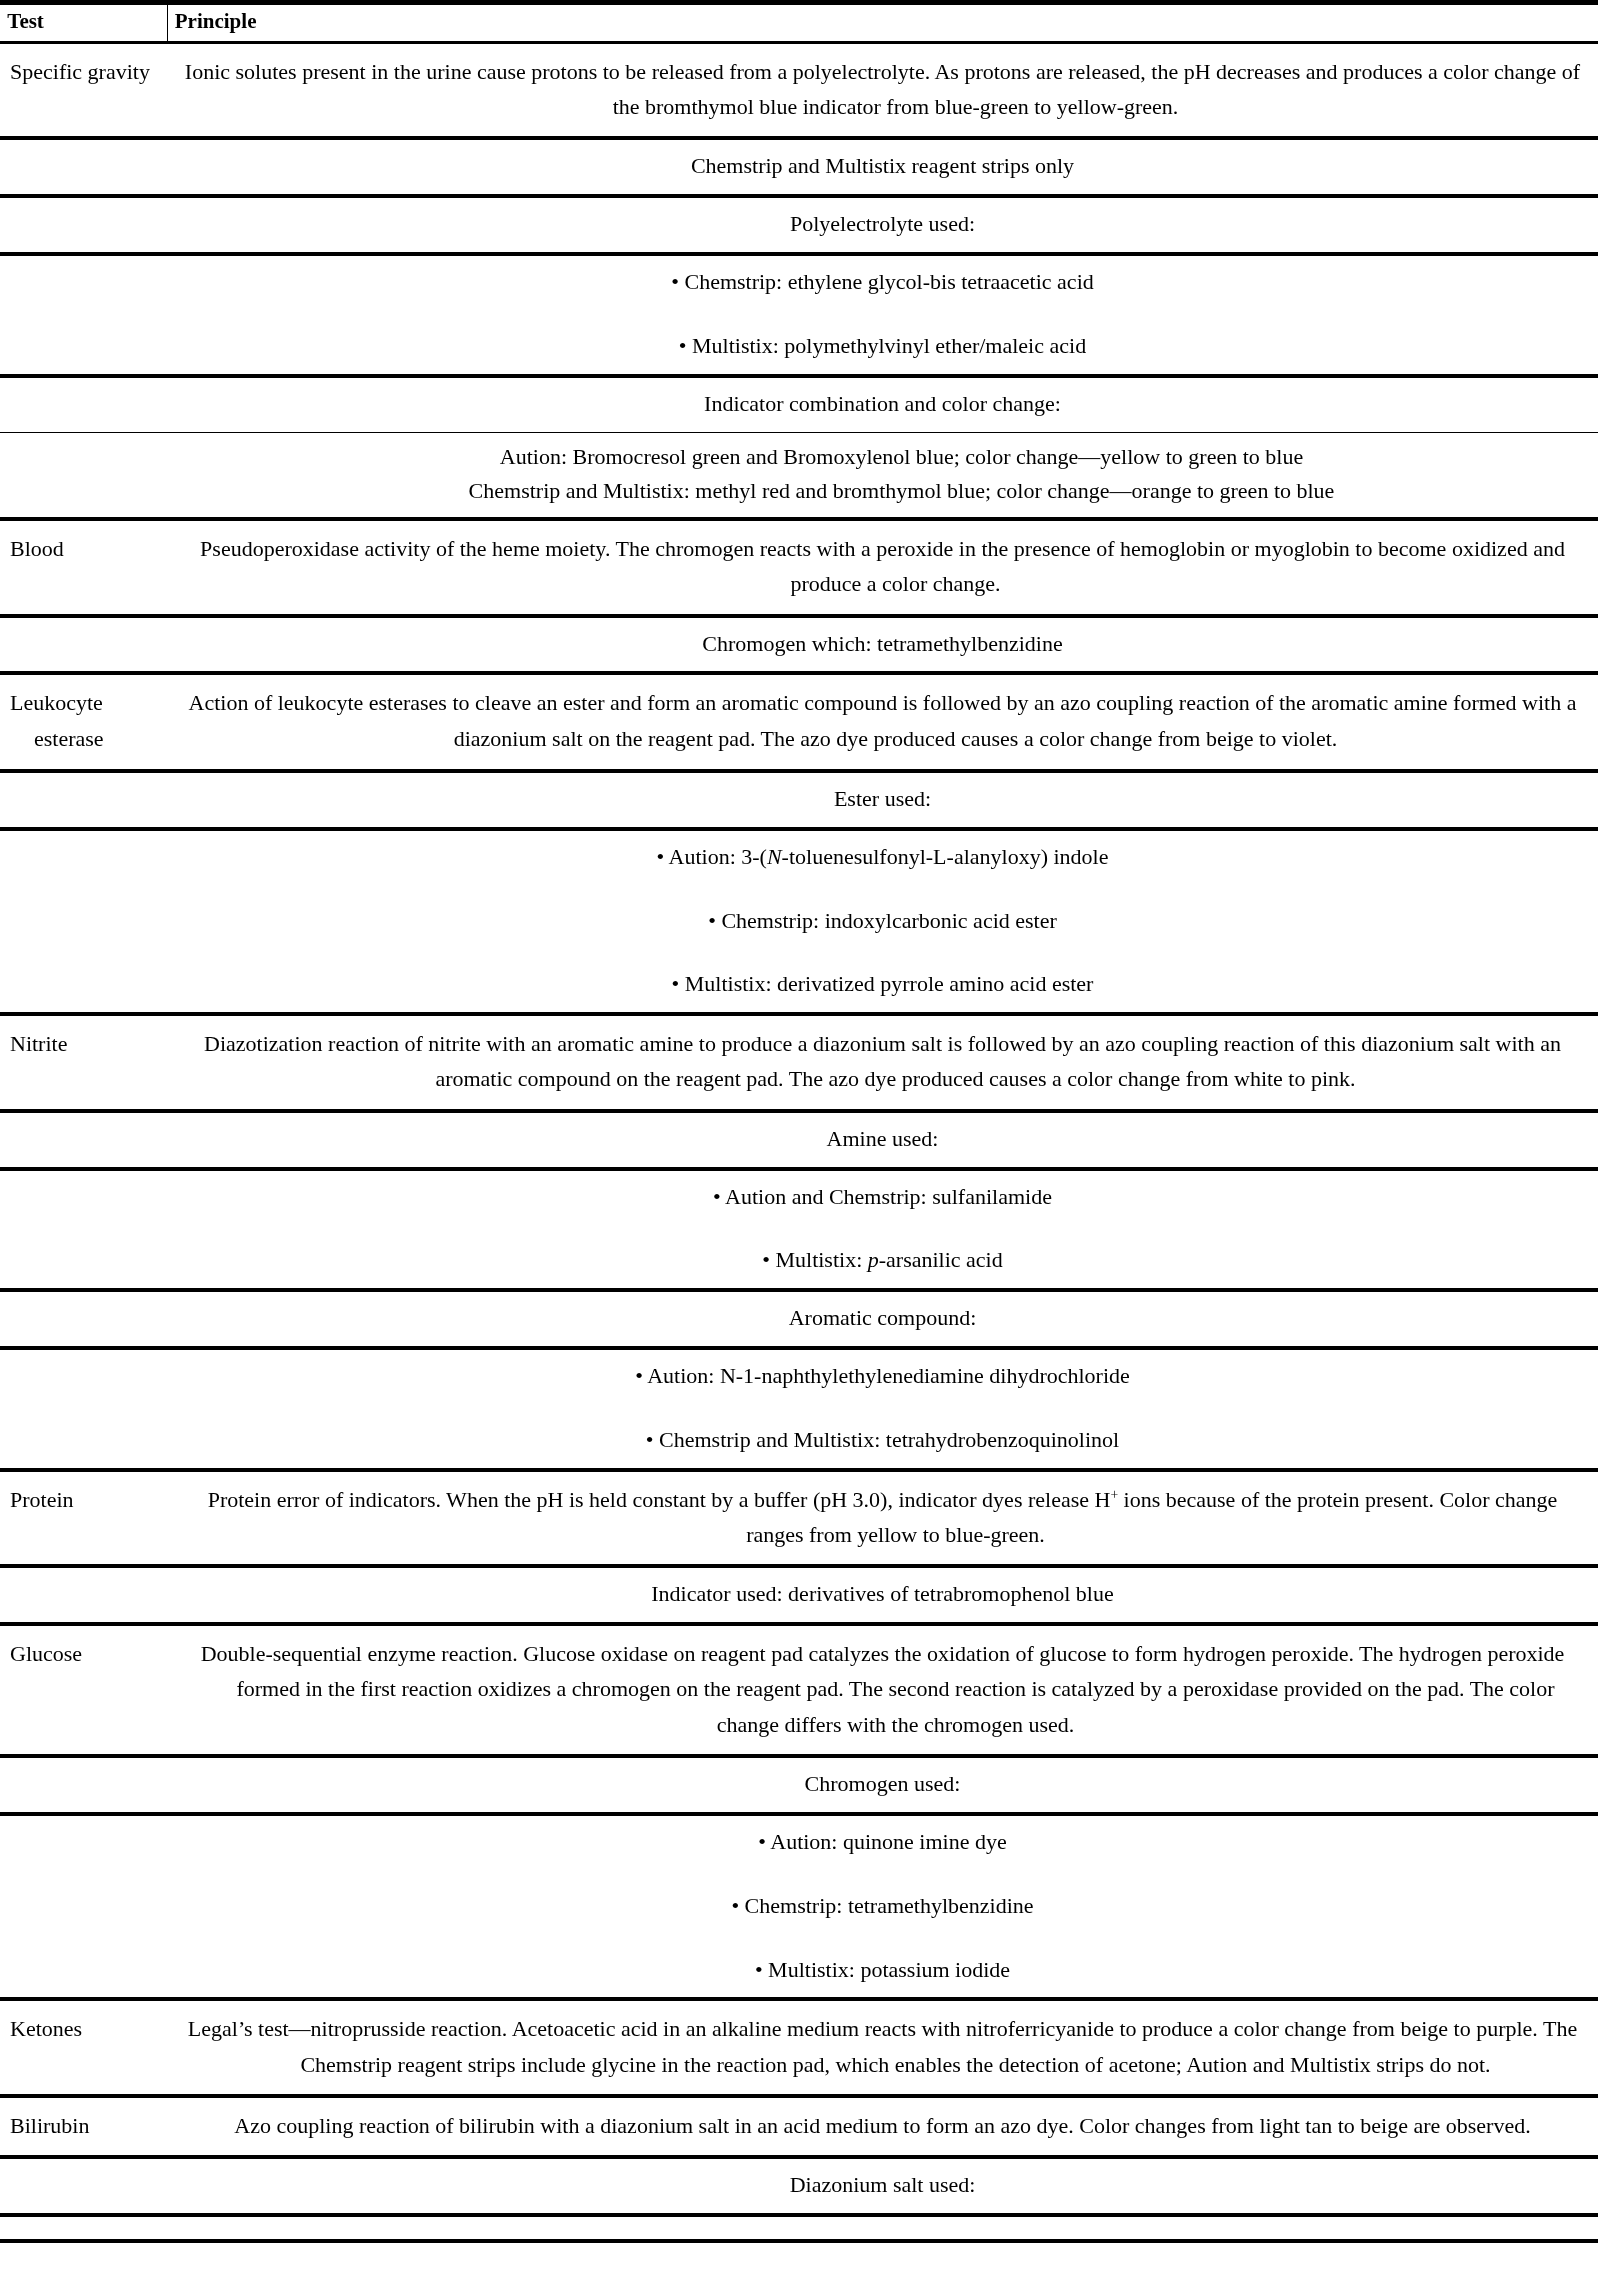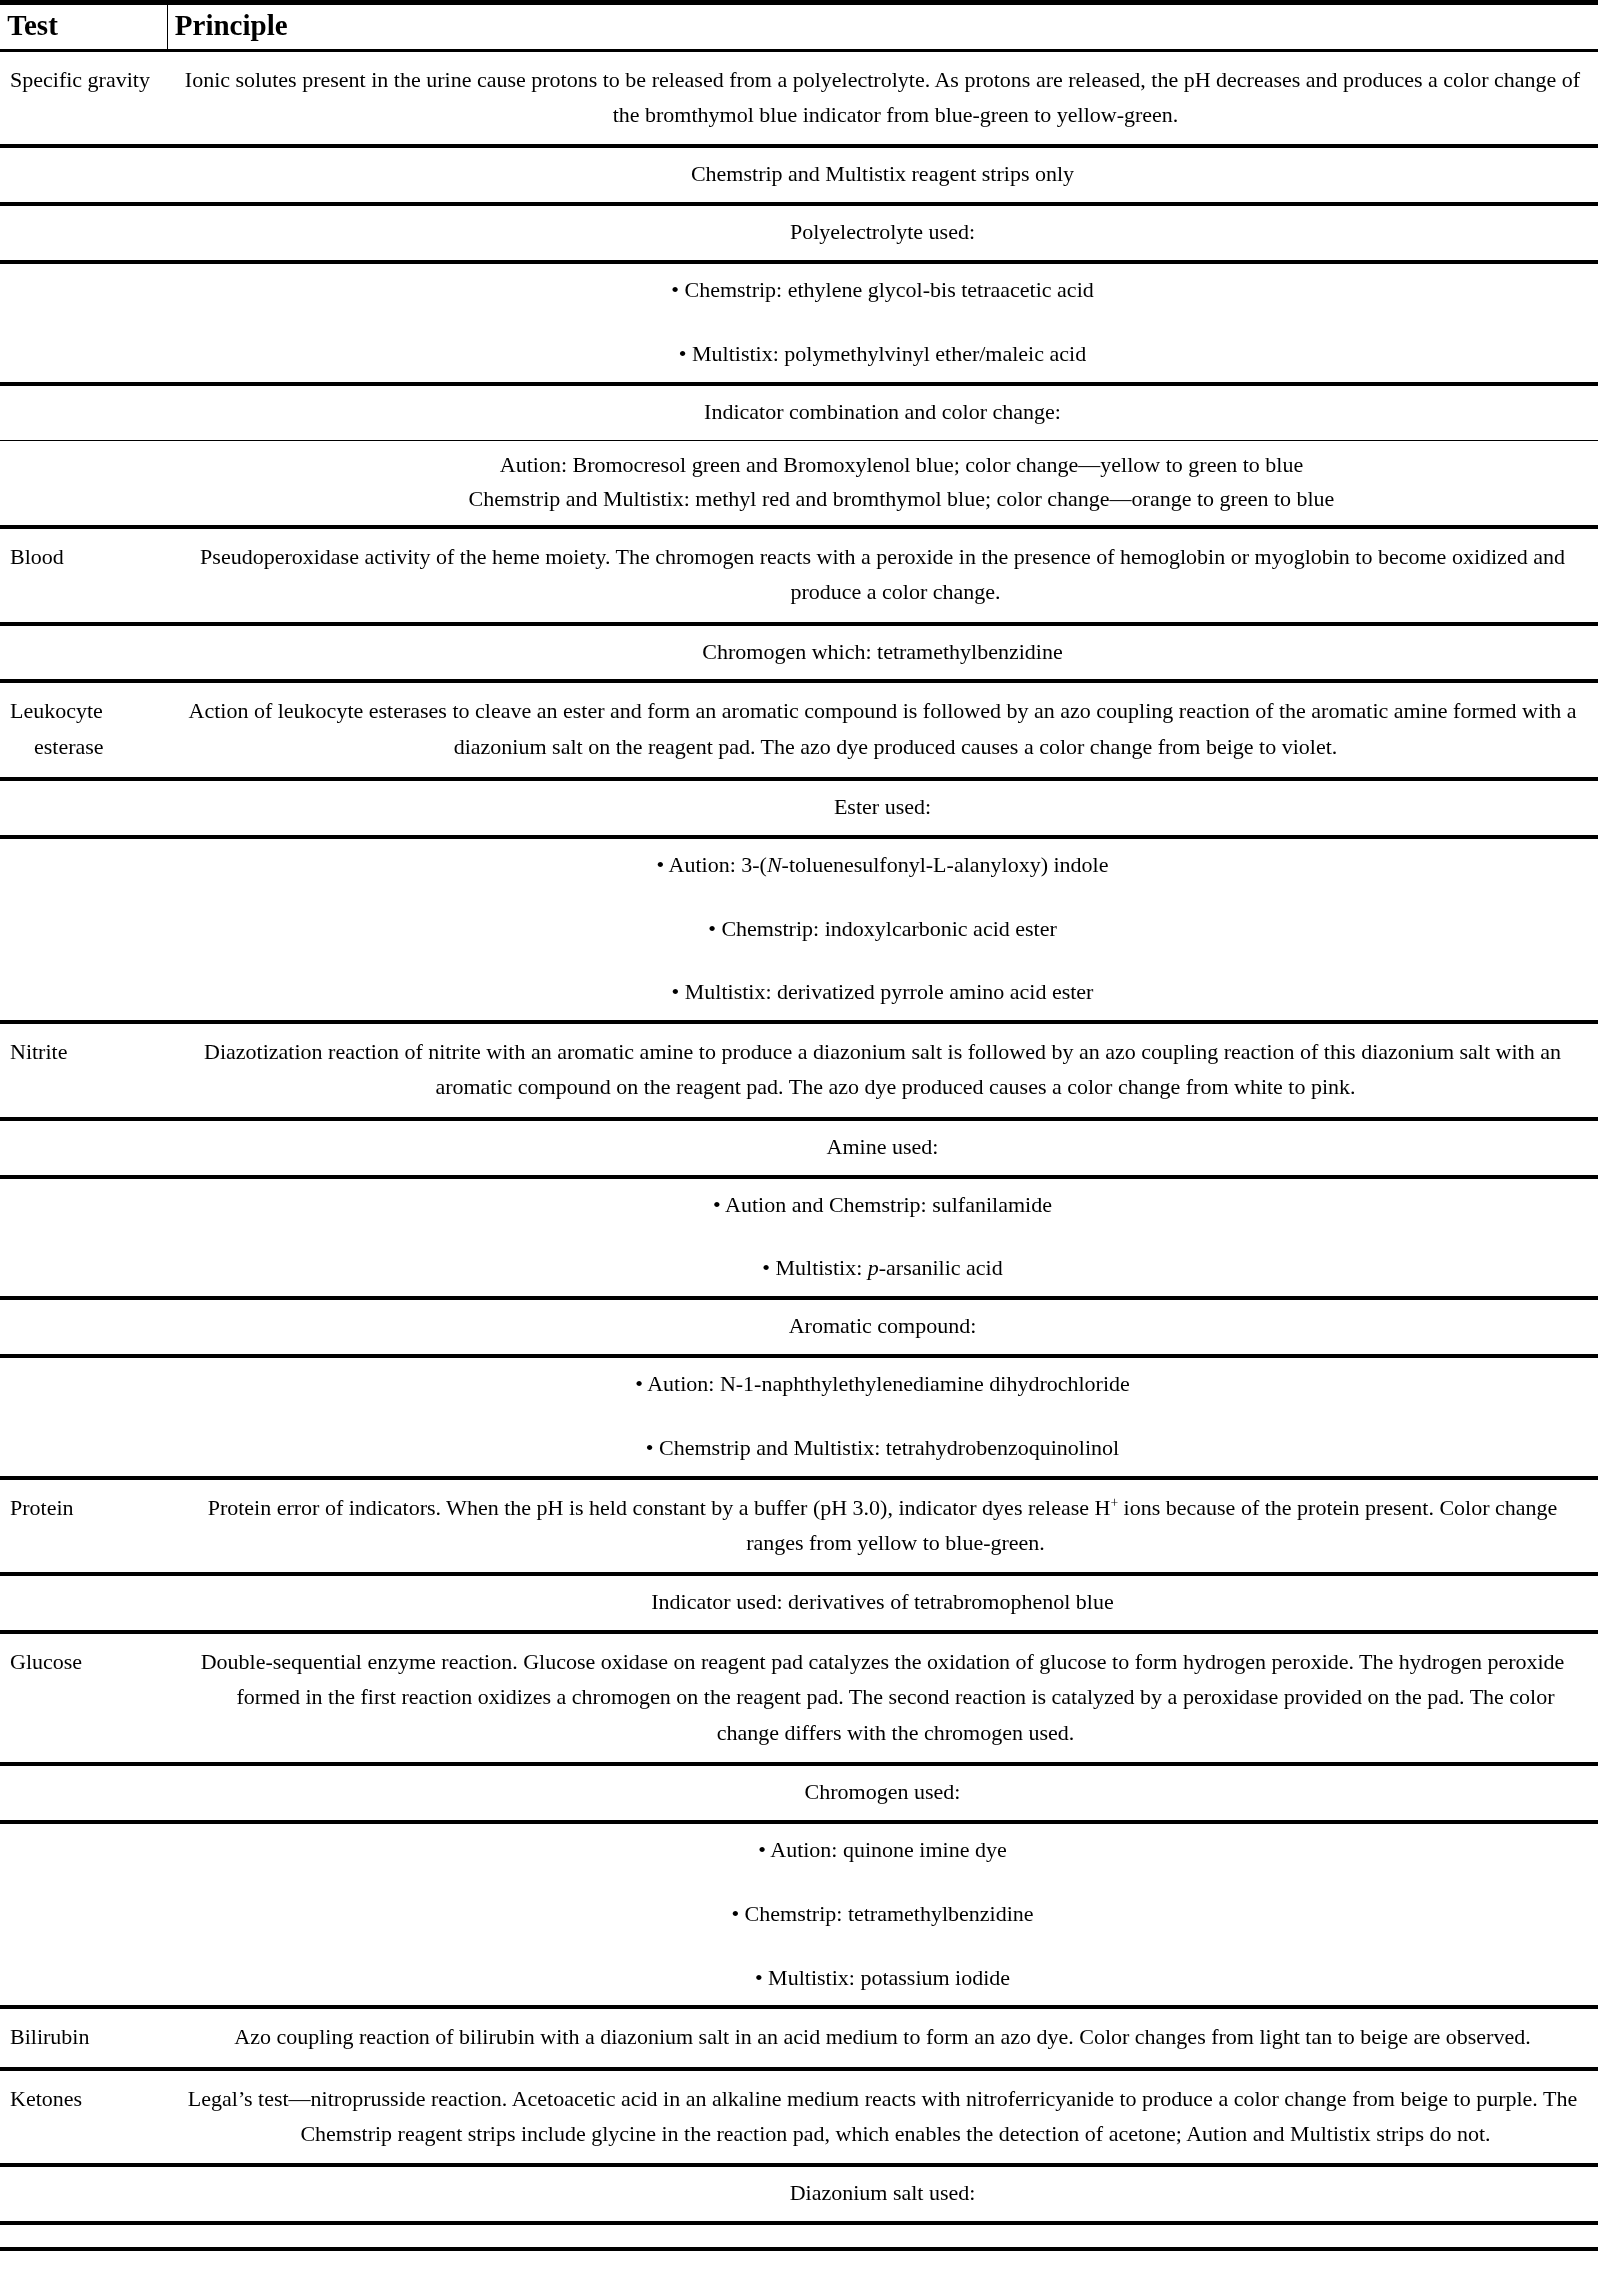--- a/index.html
+++ b/index.html
@@ -39,21 +39,21 @@
   table.principles { border-top: 5px solid #000; }
 
   
   tr.header-row > th {
     font-weight: bold;
     text-align: left;
     vertical-align: top;
     padding: 6.4px 7.3px 8.3px 7.3px;
     border-bottom: 3.7px solid #000;
     border-right: 0;
-    font-size: 29px;
+    font-size: 21px;
   }
   tr.header-row > th.th-test { border-right: 1.8px solid #000; }
 
   
   table.principles td {
     vertical-align: top;
     padding: 10px 10px 12px 10px;
     border-right: 0;
   }
   td.cell-test {
@@ -264,32 +264,32 @@
         <tr class="thick">
           <td class="cell-test"></td>
           <td class="cell-prin">
             <div class="bul">• Aution: quinone imine dye</div>
             <div class="bul">• Chemstrip: tetramethylbenzidine</div>
             <div class="bul">• Multistix: potassium iodide</div>
           </td>
         </tr>
         <tr class="thick">
           <td class="cell-test">
+            <div class="testname">Ketones</div>
+          </td>
+          <td class="cell-prin">
+            <div class="hang">Legal’s test—nitroprusside reaction. Acetoacetic acid in an alkaline medium reacts with nitroferricyanide to produce a color change from beige to purple. The Chemstrip reagent strips include glycine in the reaction pad, which enables the detection of acetone; Aution and Multistix strips do not.</div>
+          </td>
+        </tr>
+        <tr class="thick">
+          <td class="cell-test">
             <div class="testname">Bilirubin</div>
           </td>
           <td class="cell-prin">
             <div class="hang">Azo coupling reaction of bilirubin with a diazonium salt in an acid medium to form an azo dye. Color changes from light tan to beige are observed.</div>
-          </td>
-        </tr>
-        <tr class="thick">
-          <td class="cell-test">
-            <div class="testname">Ketones</div>
-          </td>
-          <td class="cell-prin">
-            <div class="hang">Legal’s test—nitroprusside reaction. Acetoacetic acid in an alkaline medium reacts with nitroferricyanide to produce a color change from beige to purple. The Chemstrip reagent strips include glycine in the reaction pad, which enables the detection of acetone; Aution and Multistix strips do not.</div>
           </td>
         </tr>
         <tr class="thick">
           <td class="cell-test"></td>
           <td class="cell-prin">
             <div class="flat">Diazonium salt used:</div>
           </td>
         </tr>
         <tr class="thick">
           <td class="cell-test"></td>

